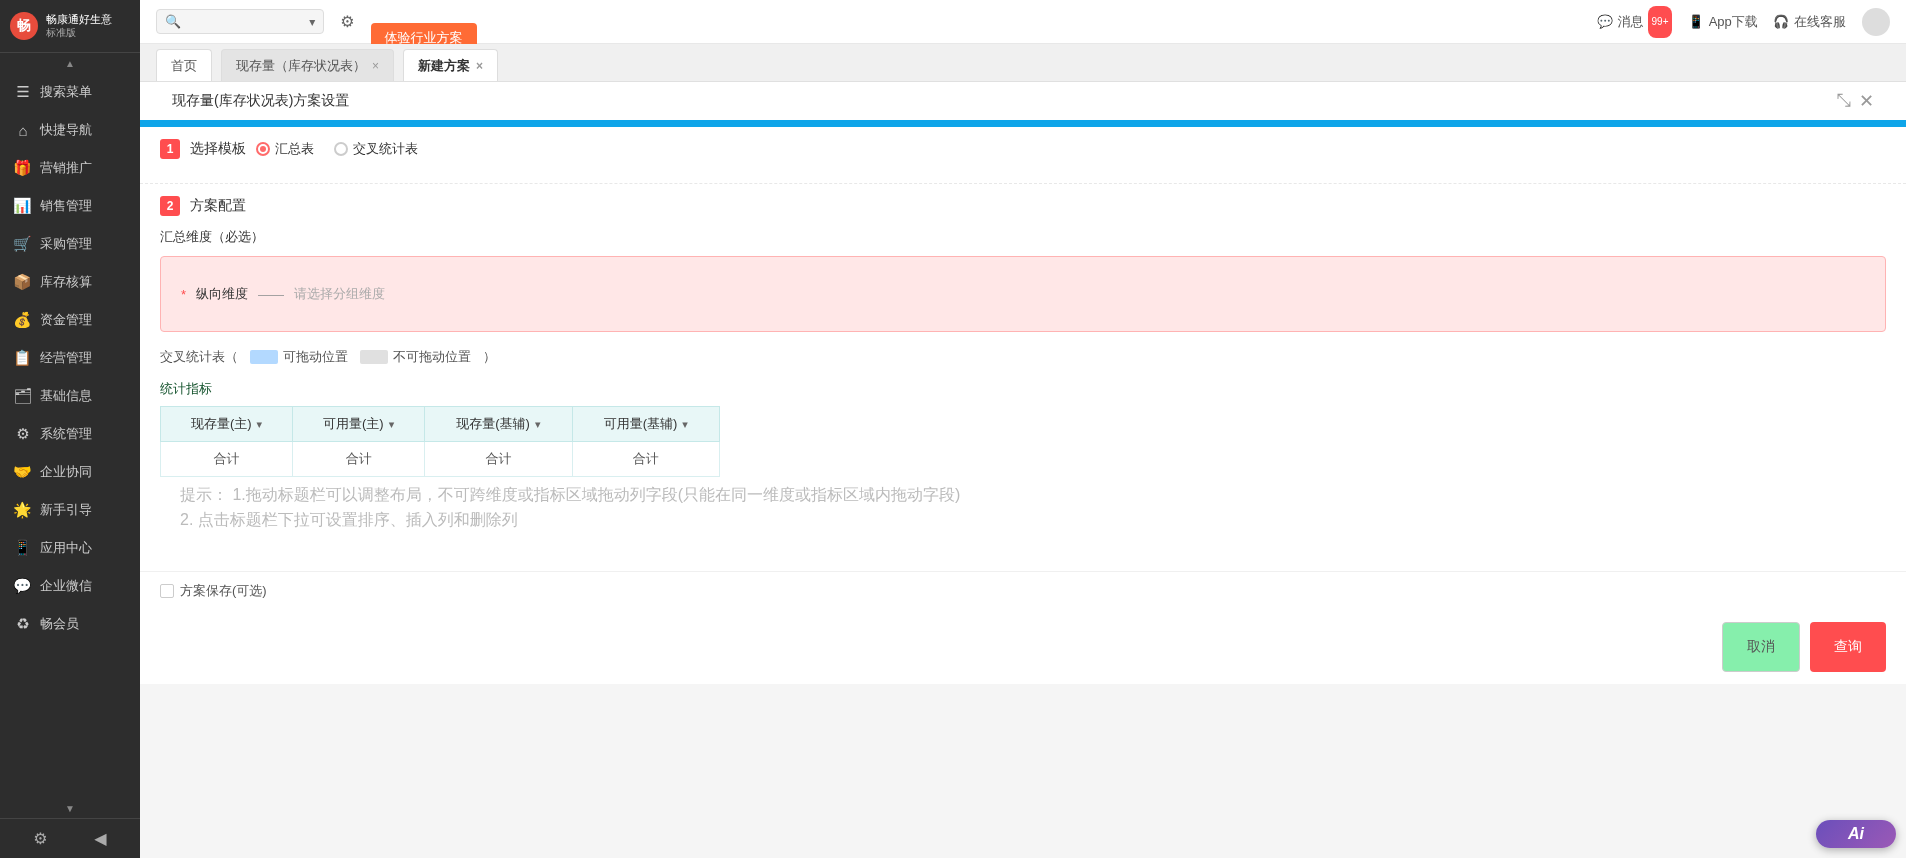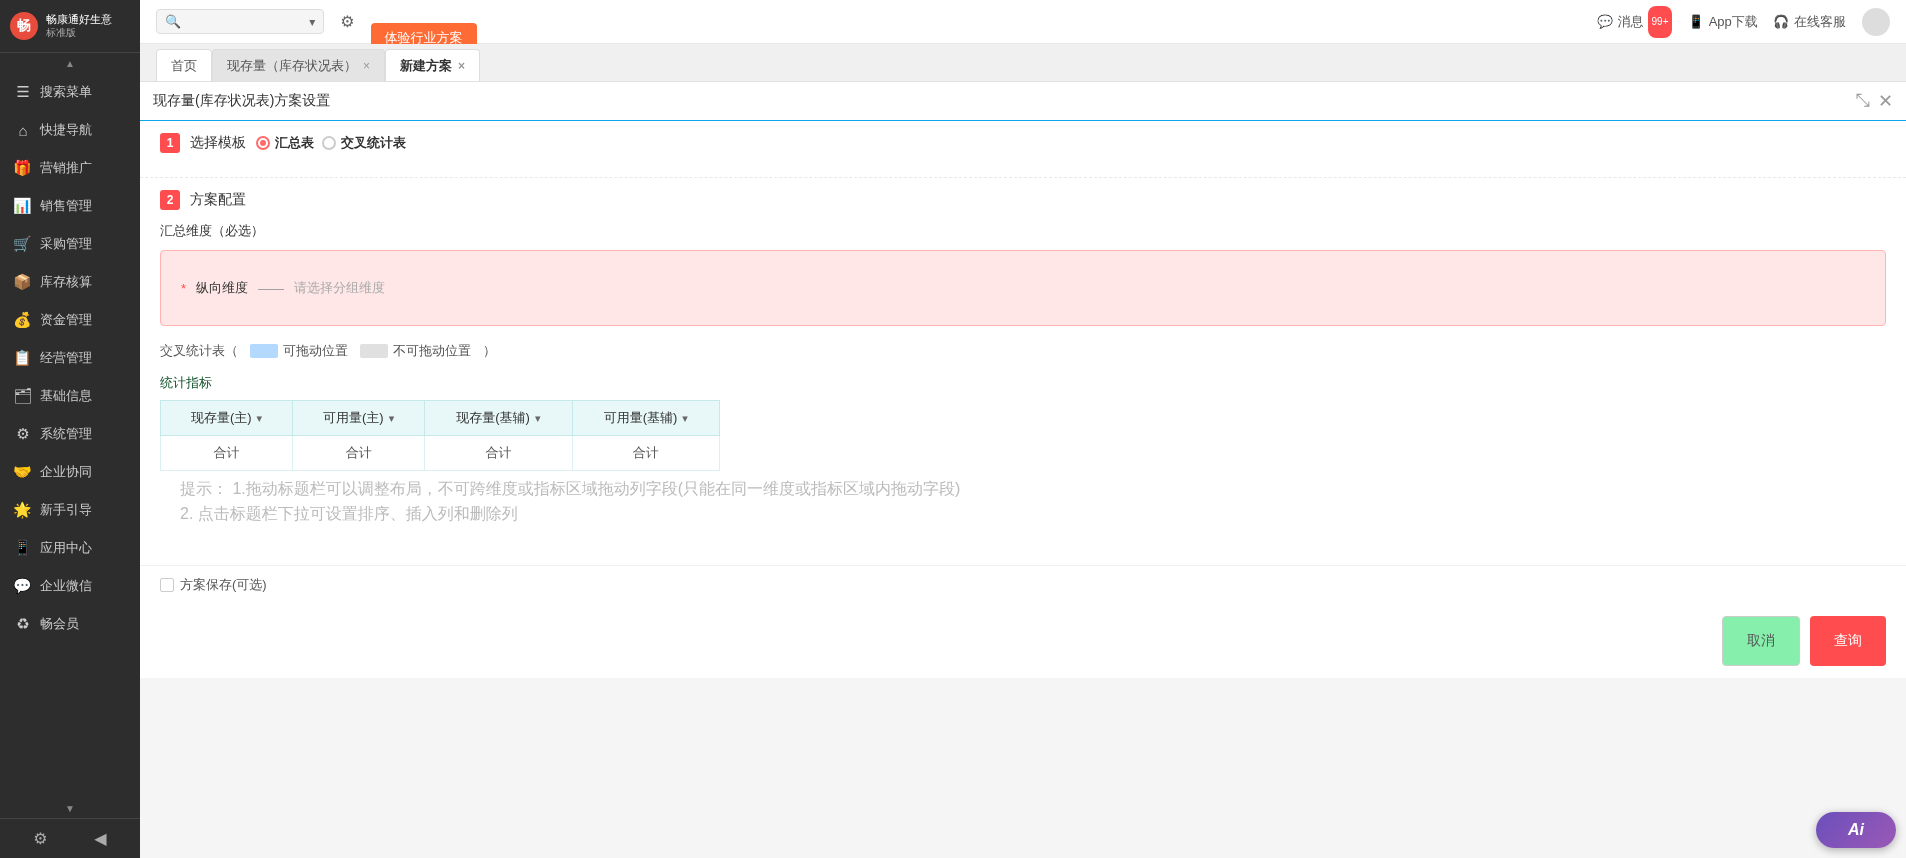--- a/index.html
+++ b/index.html
@@ -164,21 +164,21 @@
       align-items: center;
       gap: 6px;
       padding: 4px 14px;
       background: #e4e4e4;
       border: 1px solid #ddd;
       border-bottom: none;
       border-radius: 4px 4px 0 0;
       cursor: pointer;
       font-size: 13px;
       color: #555;
-      margin-right: 0;
+      margin-right: 9px;
     }
     .tab.active {
       background: #fff;
       color: #333;
       font-weight: bold;
     }
     .tab-close { font-size: 12px; color: #999; cursor: pointer; }
     .tab-home { background: #fff; }
 
     
@@ -193,23 +193,23 @@
     .panel {
       background: #fff;
       margin: 0;
       padding: 0;
       position: relative;
     }
     .panel-header {
       display: flex;
       align-items: center;
       justify-content: space-between;
-      padding: 8px 13px;
+      padding: 8px 32px;
       background: #fff;
-      border-bottom: 1px solid #0ea5e9;
+      border-bottom: 7px solid #0ea5e9;
     }
     .panel-title { font-size: 14px; color: #333; }
     .panel-close-btns { display: flex; gap: 8px; }
     .panel-close-btn { font-size: 18px; color: #999; cursor: pointer; }
 
     
     .step-section {
       padding: 12px 20px;
       border-bottom: 1px dashed #e8e8e8;
     }
@@ -224,21 +224,21 @@
       background: #ff4d4f;
       color: white;
       font-size: 12px;
       border-radius: 3px;
       display: flex;
       align-items: center;
       justify-content: center;
       font-weight: bold;
     }
     .step-label { font-size: 14px; color: #333; font-weight: 500; }
-    .radio-group { display: flex; gap: 8px; font-weight: bold; }
+    .radio-group { display: flex; gap: 20px; }
     .radio-item { display: flex; align-items: center; gap: 5px; cursor: pointer; font-size: 13px; color: #333; }
     .radio-circle {
       width: 14px; height: 14px;
       border-radius: 50%;
       border: 2px solid #ccc;
       display: flex; align-items: center; justify-content: center;
     }
     .radio-circle.selected { border-color: #ff6b6b; }
     .radio-circle.selected::after {
       content: '';
@@ -371,21 +371,21 @@
       color: #fff;
       cursor: pointer;
     }
 
     
     .ai-fab {
       position: fixed;
       bottom: 10px;
       right: 10px;
       width: 80px;
-      height: 36px;
+      height: 28px;
       background: linear-gradient(135deg, #6b4fbb, #9b59b6);
       color: white;
       border-radius: 18px;
       display: flex;
       align-items: center;
       justify-content: center;
       font-size: 16px;
       font-style: italic;
       font-weight: bold;
       cursor: pointer;

